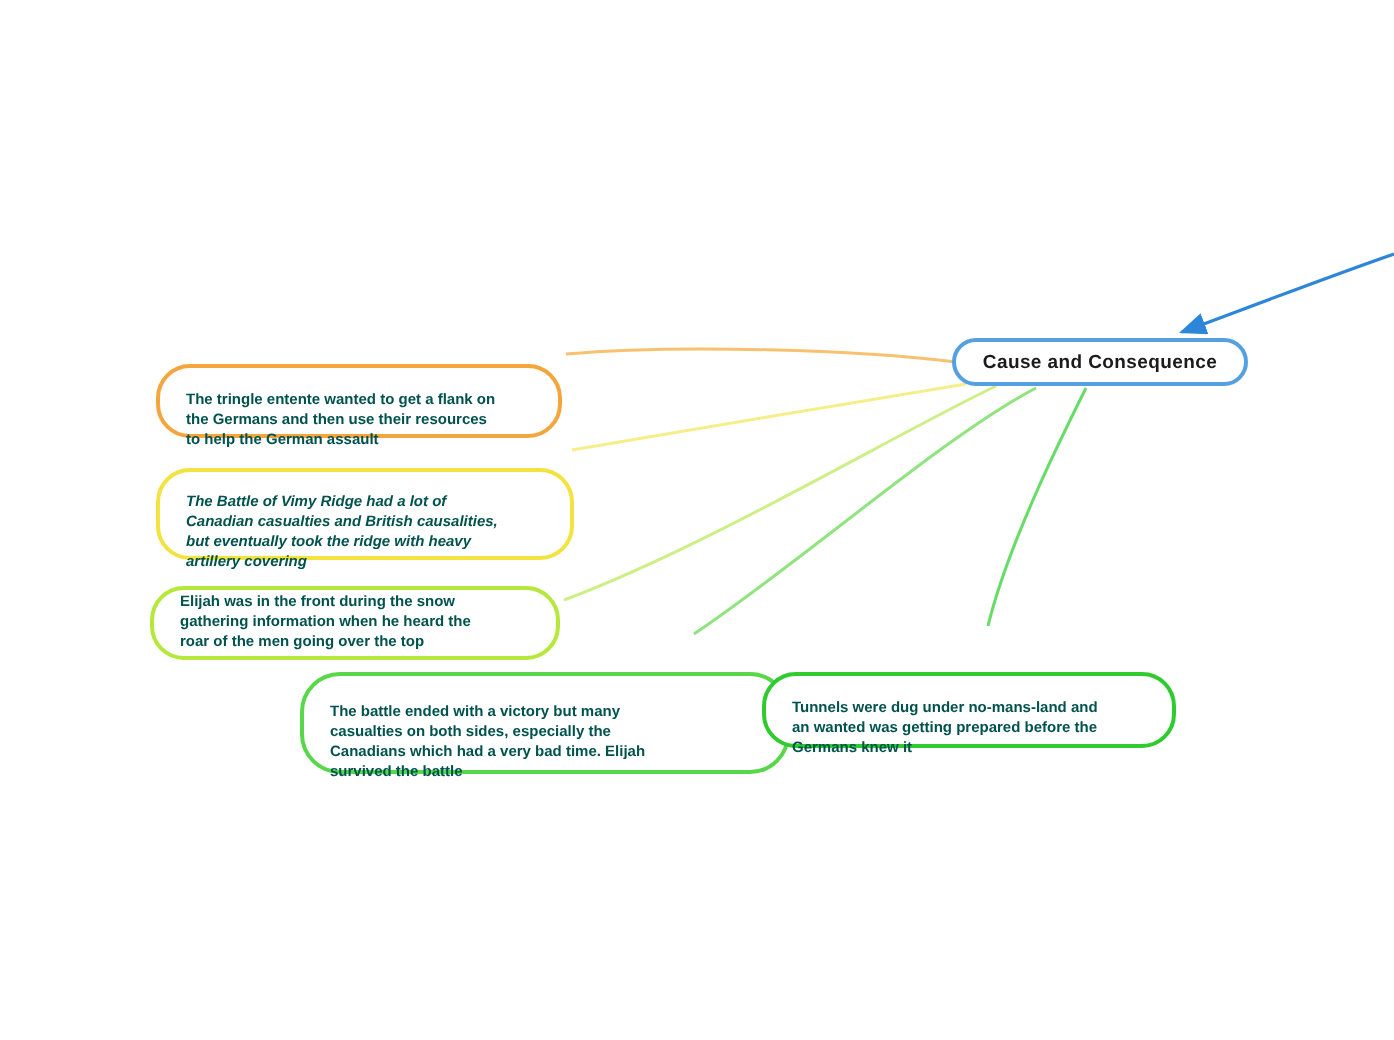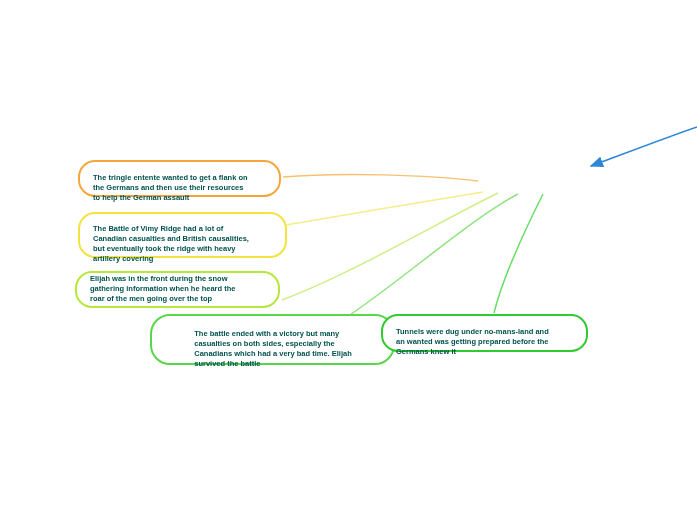--- a/index.html
+++ b/index.html
@@ -29,39 +29,39 @@
     cursor: pointer;
   }
   .node-text {
     font-size: 7.5px;
     font-weight: bold;
     line-height: 10px;
     color: #00524d;
     white-space: pre-line;
     letter-spacing: 0px;
   }
-  .branch-node { border-radius: 17px; padding: 20px 12px 2px 13px; }
+  .branch-node { border-radius: 17px; padding: 20px 12px 2px 13px; margin-top: 22px; }
   #node-battle-end { border-radius: 20px; }
   .central {
     border-radius: 13px;
     justify-content: center;
     padding: 0 10px;
   }
   .central .central-label {
     font-size: 9.5px;
     font-weight: bold;
     color: #1b1b1b;
     letter-spacing: 0.2px;
     white-space: nowrap;
   }
   
   #node-triple-entente  { left: 78px;  top: 160px; width: 203px; height: 37px; }
   #node-vimy-casualties { left: 78px;  top: 212px; width: 209px; height: 46px; }
   #node-elijah-front    { left: 75px;  top: 271px; width: 205px; height: 37px; }
-  #node-battle-end      { left: 150px; top: 314px; width: 245px; height: 51px; justify-content: center; }
+  #node-battle-end      { left: 150px; top: 314px; width: 245px; height: 51px; }
   #node-tunnels         { left: 381px; top: 314px; width: 207px; height: 38px; }
   #central-node         { left: 476px; top: 169px; width: 148px; height: 24px; }
 </style>
 </head>
 <body>
 
 <div class="canvas">
 
   <svg class="wires" viewBox="0 0 697 520" fill="none">
     <defs>
@@ -83,21 +83,21 @@
     <path d="M697,127 C668,137 618,156 591,166" stroke-width="1.6" marker-end="url(#arrowhead)" stroke="#2e86d9"></path>
   </svg>
 
   <div class="mm-node branch-node" id="node-triple-entente" style="border-color: rgb(244, 166, 61);">
     <div class="node-text" style="color: rgb(0, 82, 77);">The tringle entente wanted to get a flank on
 the Germans and then use their resources
 to help the German assault</div>
   </div>
 
   <div class="mm-node branch-node" id="node-vimy-casualties" style="border-color: rgb(242, 227, 64);">
-    <div class="node-text" style="color: rgb(0, 82, 77);">The Battle of Vimy Ridge had a lot of
+    <div class="node-text" style="color: rgb(0, 82, 77); font-style: italic;">The Battle of Vimy Ridge had a lot of
 Canadian casualties and British causalities,
 but eventually took the ridge with heavy
 artillery covering</div>
   </div>
 
   <div class="mm-node branch-node" id="node-elijah-front" style="border-color: rgb(181, 232, 58); align-items: flex-end;">
     <div class="node-text" style="color: rgb(0, 82, 77);">Elijah was in the front during the snow
 gathering information when he heard the
 roar of the men going over the top</div>
   </div>
@@ -108,14 +108,17 @@
 Canadians which had a very bad time. Elijah
 survived the battle</div>
   </div>
 
   <div class="mm-node branch-node" id="node-tunnels" style="border-color: rgb(47, 203, 47);">
     <div class="node-text" style="color: rgb(0, 82, 77);">Tunnels were dug under no-mans-land and
 an wanted was getting prepared before the
 Germans knew it</div>
   </div>
 
+  <div class="mm-node central" id="central-node" style="border-color: rgb(84, 160, 225);">
+    <div class="central-label" style="color: rgb(27, 27, 27);">Cause and Consequence</div>
+  </div>
 
 </div>
 
 </body></html>

